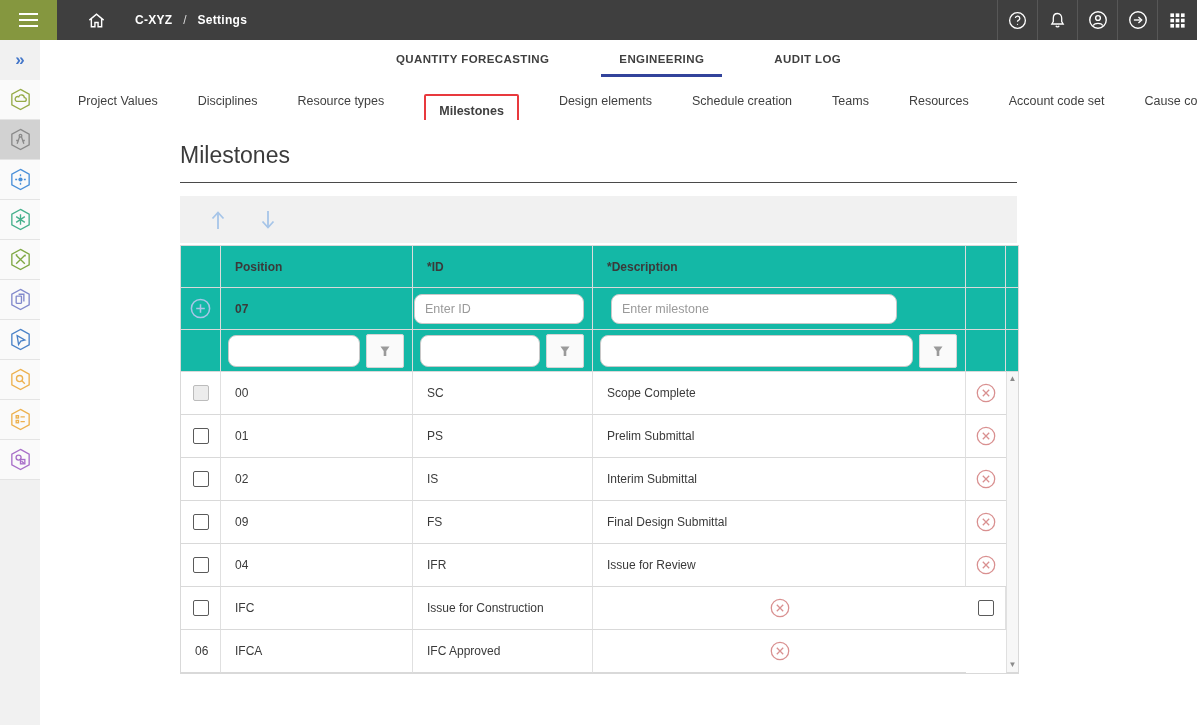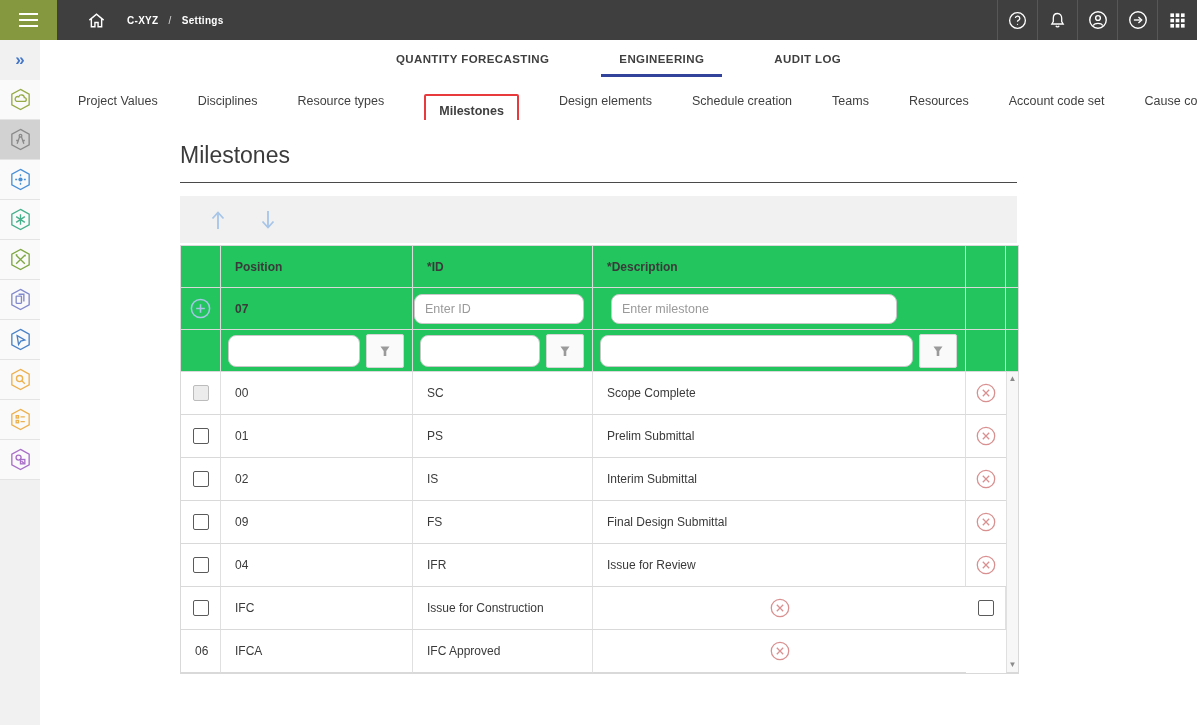--- a/index.html
+++ b/index.html
@@ -4,21 +4,21 @@
 <style>
   * { margin:0; padding:0; box-sizing:border-box; }
   html,body { width:1197px; height:725px; overflow:hidden; background:#fff;
               font-family:"Liberation Sans", sans-serif; color:#3c3c3c; }
 
   
   .topbar { position:absolute; top:0; left:0; width:1197px; height:40px; background:#3f3f3f; display:flex; align-items:center; }
   .menu-btn { width:57px; height:40px; background:#85973f; display:flex; flex-direction:column; justify-content:center; align-items:center; gap:4px; cursor:pointer; }
   .menu-btn span { display:block; width:19px; height:2px; background:#fff; }
   .home-btn { width:42px; height:40px; display:flex; align-items:center; justify-content:center; margin-left:18px; cursor:pointer; }
-  .breadcrumb { color:#fff; font-size:10px; font-weight:bold; letter-spacing:.3px; margin-left:10px; }
+  .breadcrumb { color:#fff; font-size:12px; font-weight:bold; letter-spacing:.3px; margin-left:18px; }
   .breadcrumb .sep { color:#d8d8d8; font-weight:normal; padding:0 7px; }
   .topbar-right { margin-left:auto; display:flex; height:40px; }
   .top-icon { width:40px; height:40px; display:flex; align-items:center; justify-content:center; border-left:1px solid #575757; cursor:pointer; }
 
   
   .tabs-row { position:absolute; top:40px; left:40px; right:0; height:38px; background:#fff; display:flex; justify-content:center; gap:34px;align-items:center; }
   .main-tab { position:relative; padding:0 18px; line-height:36px; font-size:11.5px; font-weight:bold; letter-spacing:.4px; color:#3f3f3f; cursor:pointer; }
   .main-tab .underline { display:none; }
   .main-tab.active .underline { display:block; position:absolute; left:0; right:0; bottom:0; height:3px; background:#32439b; }
 
@@ -38,21 +38,21 @@
   .content { position:absolute; top:120px; left:40px; right:0; bottom:0; background:#fff; }
   .page-title { position:absolute; left:140px; top:22px; font-size:23px; color:#3b3b3b; }
   .title-rule { position:absolute; left:140px; top:62px; width:837px; border-bottom:1px solid #4a4a4a; }
 
   .toolbar { position:absolute; left:140px; top:76px; width:837px; height:47px; background:#f1f1f1; display:flex; align-items:center; padding-left:24px; gap:22px; }
   .tool-btn { width:28px; height:28px; display:flex; align-items:center; justify-content:center; cursor:pointer; }
 
   
   .grid { position:absolute; left:140px; top:125px; width:839px; display:grid; grid-template-columns:40px 192px 180px 373px 40px 12px; grid-template-rows:42px 42px 42px repeat(7,43px); border:1px solid #d9d9d9; }
   .cell { border-right:1px solid #e0e0e0; border-bottom:1px solid #d9d9d9; display:flex; align-items:center; font-size:12px; color:#3a3a3a; background:#fff; overflow:hidden; }
-  .cell.gray { background:#22c55e; border-right-color:#dcdcdc; }
+  .cell.gray { background:#14b8a6; border-right-color:#dcdcdc; }
   .cell.head { font-weight:bold; padding-left:14px; }
   .cell.text { padding-left:14px; }
   .cell.center { justify-content:center; }
   .cell.noline { border-right:none; }
 
   .cell input { height:30px; border:1px solid #c8c8c8; border-radius:8px; font-size:12.5px; padding:0 10px; color:#3a3a3a; font-family:"Liberation Sans",sans-serif; outline:none; background:#fff; }
   .cell input::placeholder { color:#9a9a9a; }
   .add-input-id { width:170px; margin-left:1px; }
   .add-input-desc { width:286px; margin-left:18px; }
 

